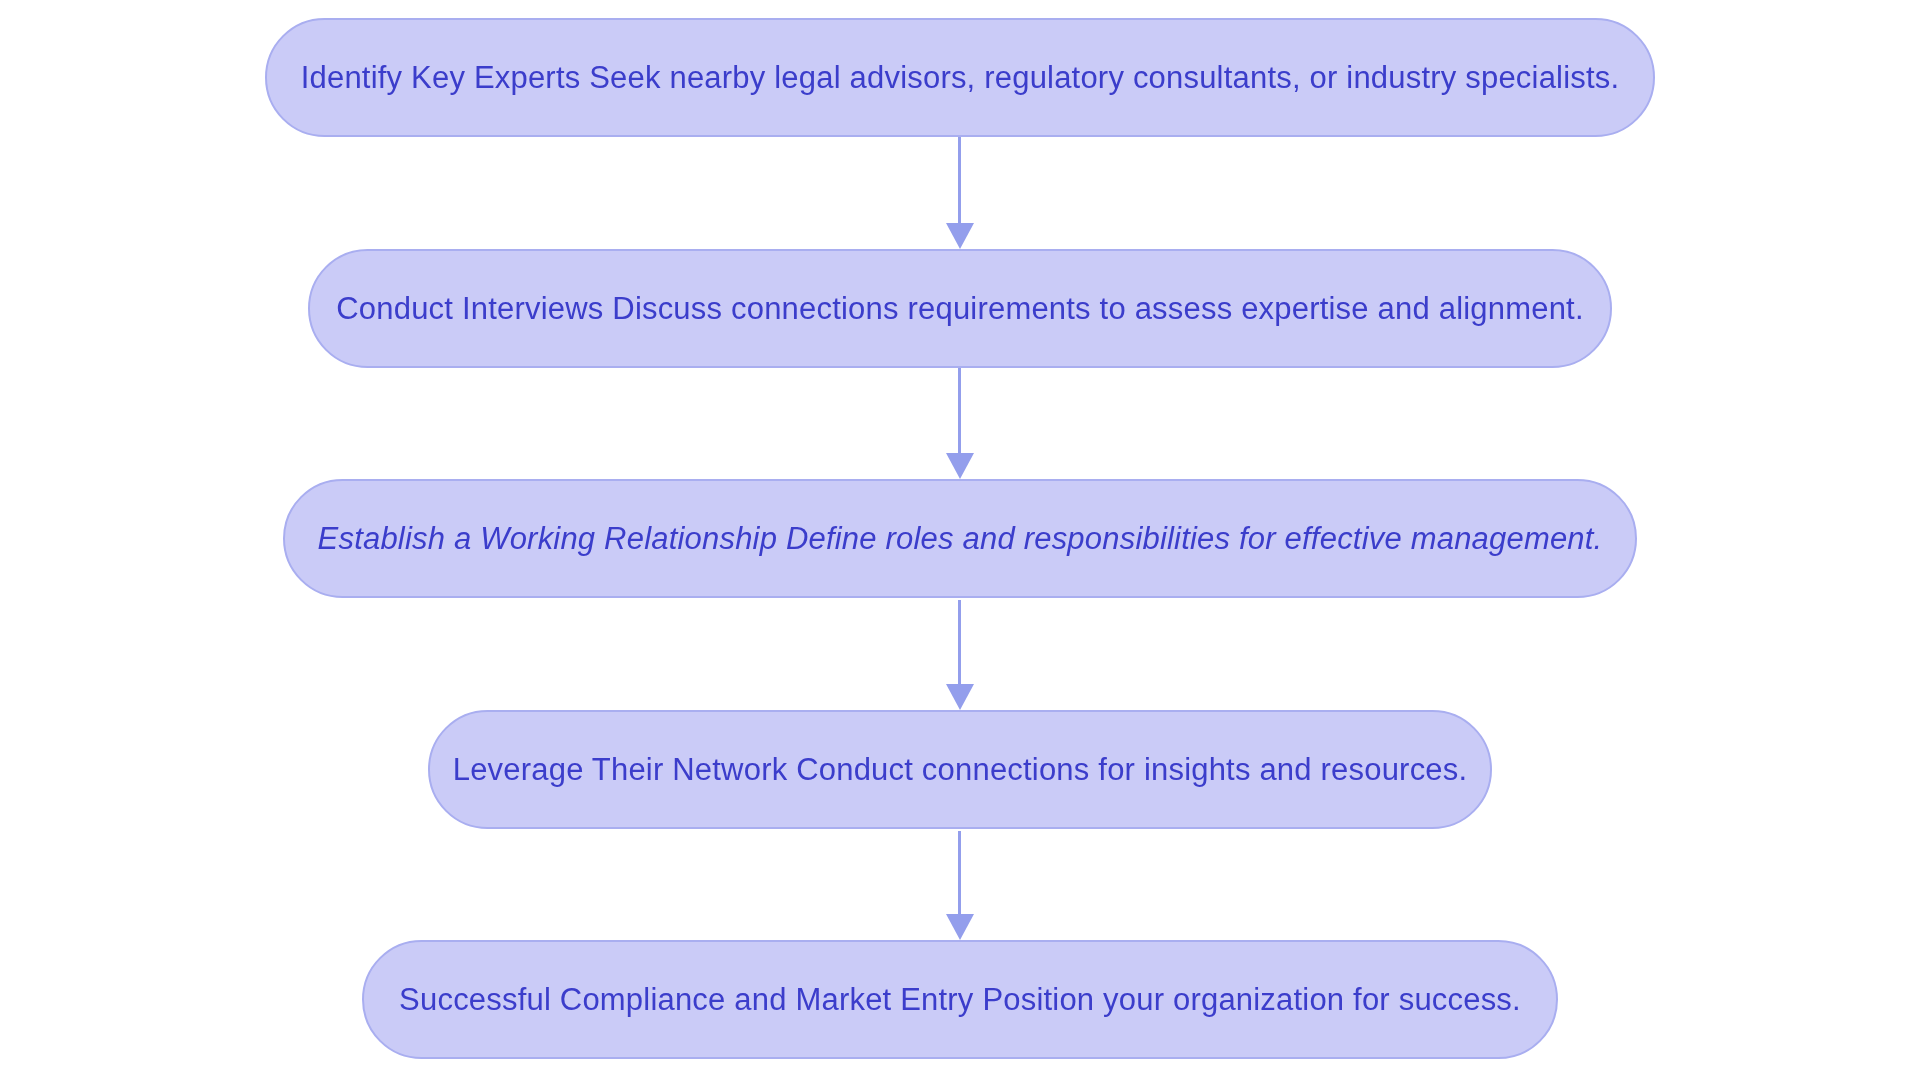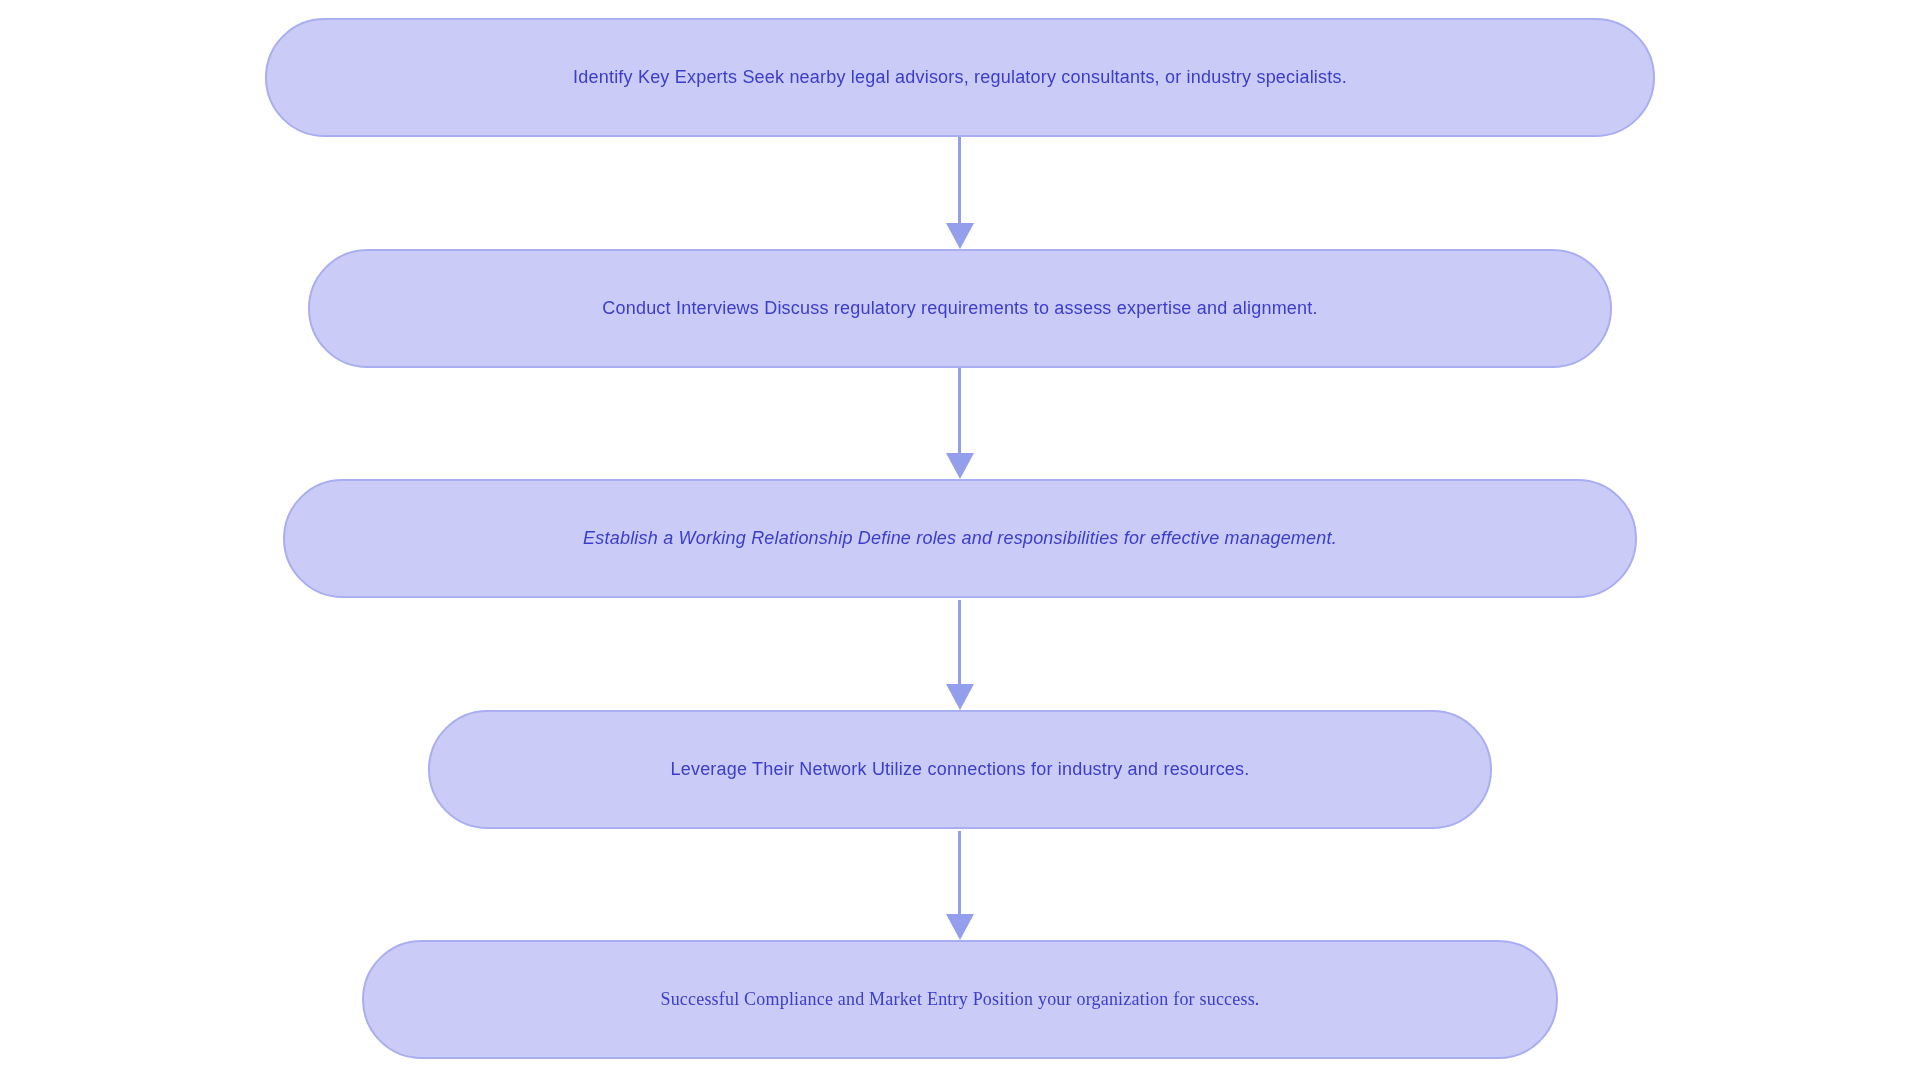--- a/index.html
+++ b/index.html
@@ -24,33 +24,33 @@
     height: 119px;
     box-sizing: border-box;
     background: var(--node-fill, #cacbf7);
     border: 2px solid var(--node-border, #a9aef0);
     border-radius: 60px;
     display: flex;
     align-items: center;
     justify-content: center;
   }
   .node-label {
-    font-size: 18px;
+    font-size: 31px;
     line-height: 1.2;
     letter-spacing: 0.2px;
     color: var(--node-text, #3b3dcb);
     padding: 0 34px;
     white-space: nowrap;
   }
   
   .n1 { left: 265px; top: 18px;  width: 1390px; }
   .n2 { left: 308px; top: 249px; width: 1304px; }
   .n3 { left: 283px; top: 479px; width: 1354px; font-style: italic; }
   .n4 { left: 428px; top: 710px; width: 1064px; }
-  .n5 { left: 362px; top: 940px; width: 1196px; font-family: Liberation Serif, serif; }
+  .n5 { left: 362px; top: 940px; width: 1196px; }
   
   .arrow {
     position: absolute;
     left: 944px;
     width: 32px;
   }
   .a1 { top: 137px; height: 112px; }
   .a2 { top: 368px; height: 111px; }
   .a3 { top: 600px; height: 110px; }
   .a4 { top: 831px; height: 109px; }
@@ -74,27 +74,27 @@
   }
 </style>
 </head>
 <body>
 
 <div class="canvas" id="canvas">
     <div class="node n1">
     <span class="node-label">Identify Key Experts Seek nearby legal advisors, regulatory consultants, or industry specialists.</span>
   </div>
     <div class="node n2">
-    <span class="node-label">Conduct Interviews Discuss regulatory requirements to assess expertise and alignment.</span>
+    <span class="node-label">Conduct Interviews Discuss connections requirements to assess expertise and alignment.</span>
   </div>
     <div class="node n3">
     <span class="node-label">Establish a Working Relationship Define roles and responsibilities for effective management.</span>
   </div>
     <div class="node n4">
-    <span class="node-label">Leverage Their Network Utilize connections for industry and resources.</span>
+    <span class="node-label">Leverage Their Network Conduct connections for insights and resources.</span>
   </div>
     <div class="node n5">
     <span class="node-label">Successful Compliance and Market Entry Position your organization for success.</span>
   </div>
     <div class="arrow a1">
     <div class="arrow-line"></div>
     <div class="arrow-head"></div>
   </div>
     <div class="arrow a2">
     <div class="arrow-line"></div>

